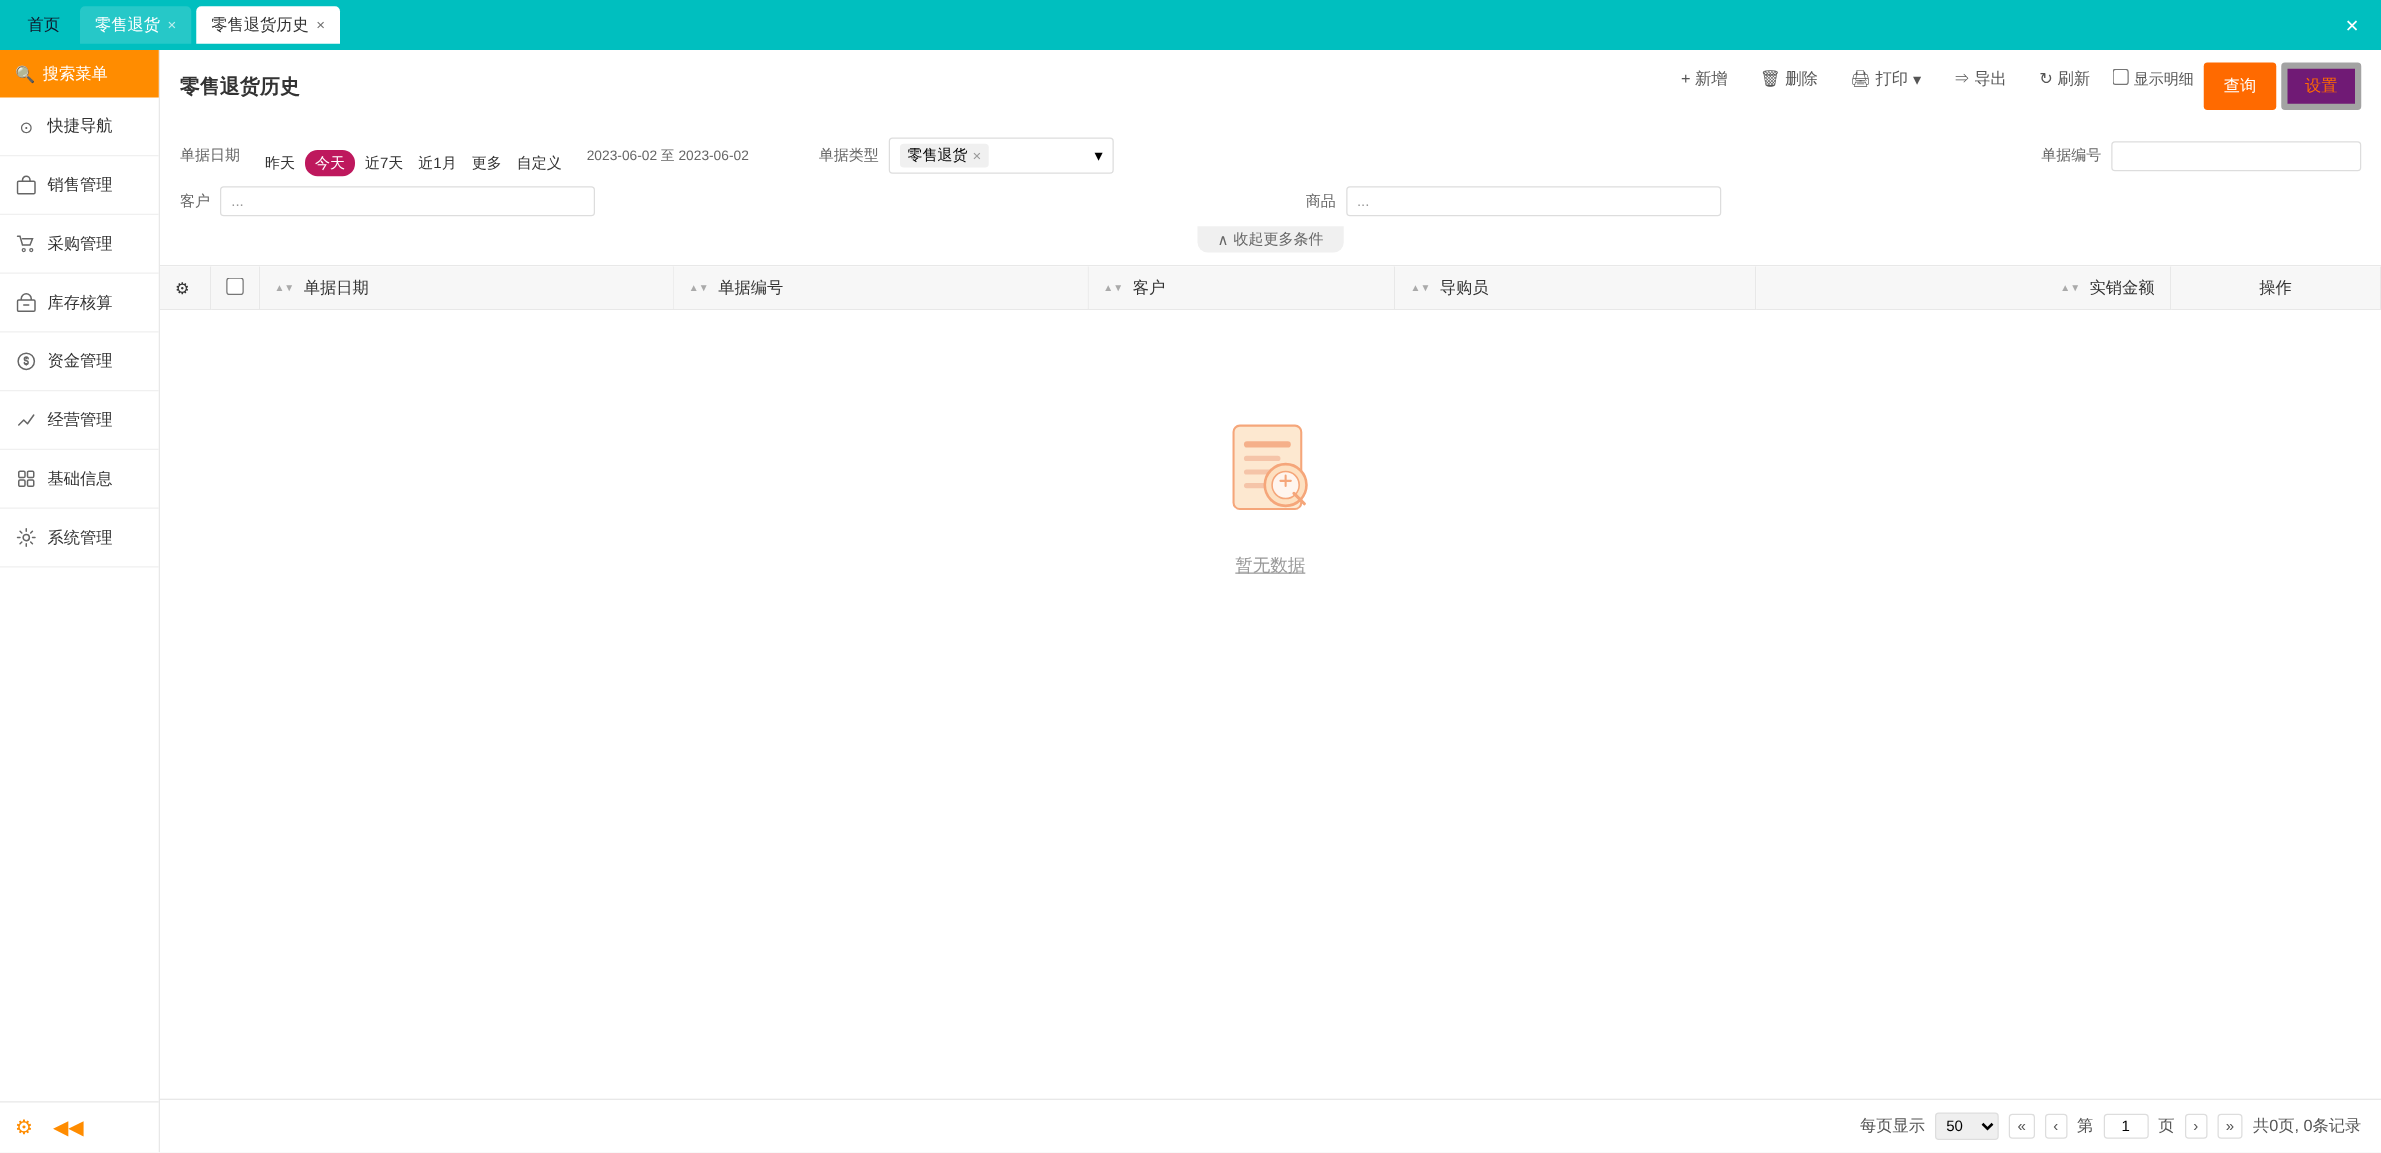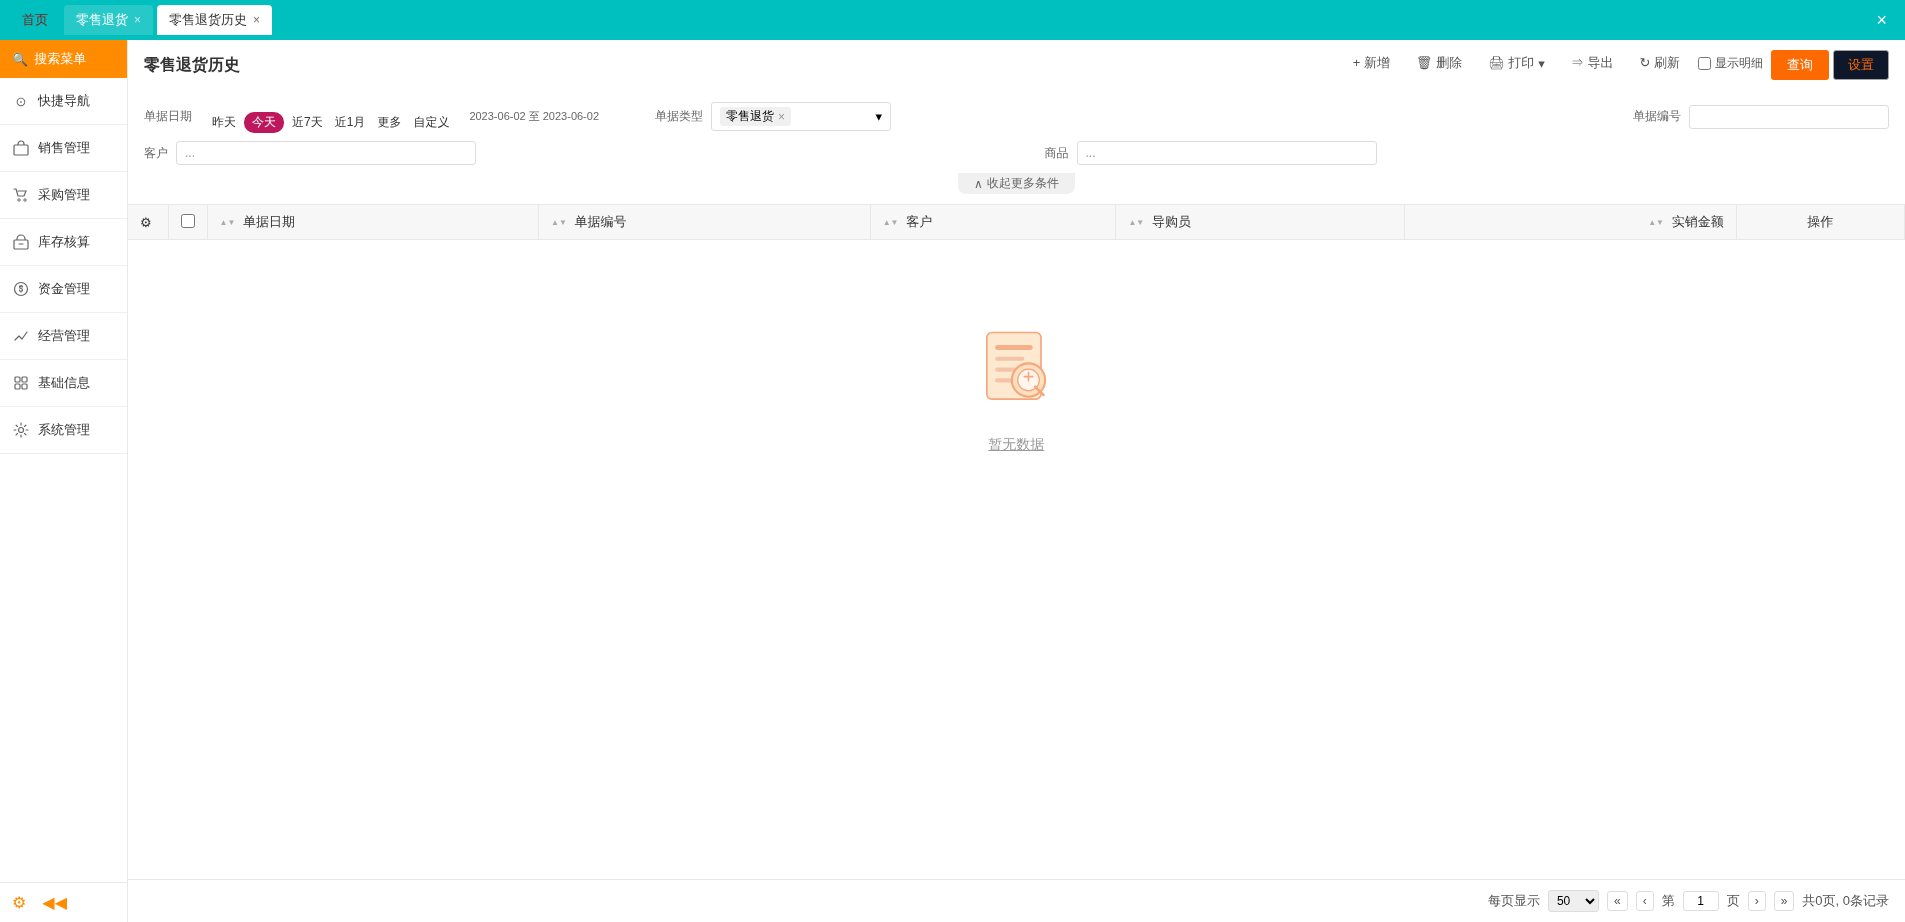--- a/index.html
+++ b/index.html
@@ -30,21 +30,21 @@
     .tab-item.active {
       background: #fff;
       color: #333;
     }
     .tab-close {
       font-size: 12px;
       opacity: 0.7;
       cursor: pointer;
     }
     .tab-home {
-      color: #7f1d1d;
+      color: #0f172a;
       font-size: 13px;
       padding: 4px 12px;
       cursor: pointer;
     }
     .top-bar-right {
       margin-left: auto;
       display: flex;
       align-items: center;
     }
     .close-btn {
@@ -152,23 +152,23 @@
     .btn-primary {
       background: #ff6a00;
       color: #fff;
       border: none;
       padding: 6px 16px;
       border-radius: 3px;
       cursor: pointer;
       font-size: 13px;
     }
     .btn-setting {
-      background: #0f172a;
+      background: #701a75;
       color: #ff6a00;
-      border: 1px solid #a3a3a3;
+      border: 5px solid #a3a3a3;
       padding: 5px 14px;
       border-radius: 3px;
       cursor: pointer;
       font-size: 13px;
     }
     .toolbar-action-btns {
       display: flex;
       flex-direction: row;
       gap: 4px;
     }
@@ -368,21 +368,21 @@
     }
 
     .checkbox-input {
       width: 14px;
       height: 14px;
       cursor: pointer;
     }
 
     .display-toggle {
       display: flex;
-      align-items: center;
+      align-items: flex-start;
       gap: 4px;
       font-size: 12px;
       color: #555;
     }
     .display-toggle input[type=checkbox] {
       cursor: pointer;
     }
   </style>
 </head>
 <body>

